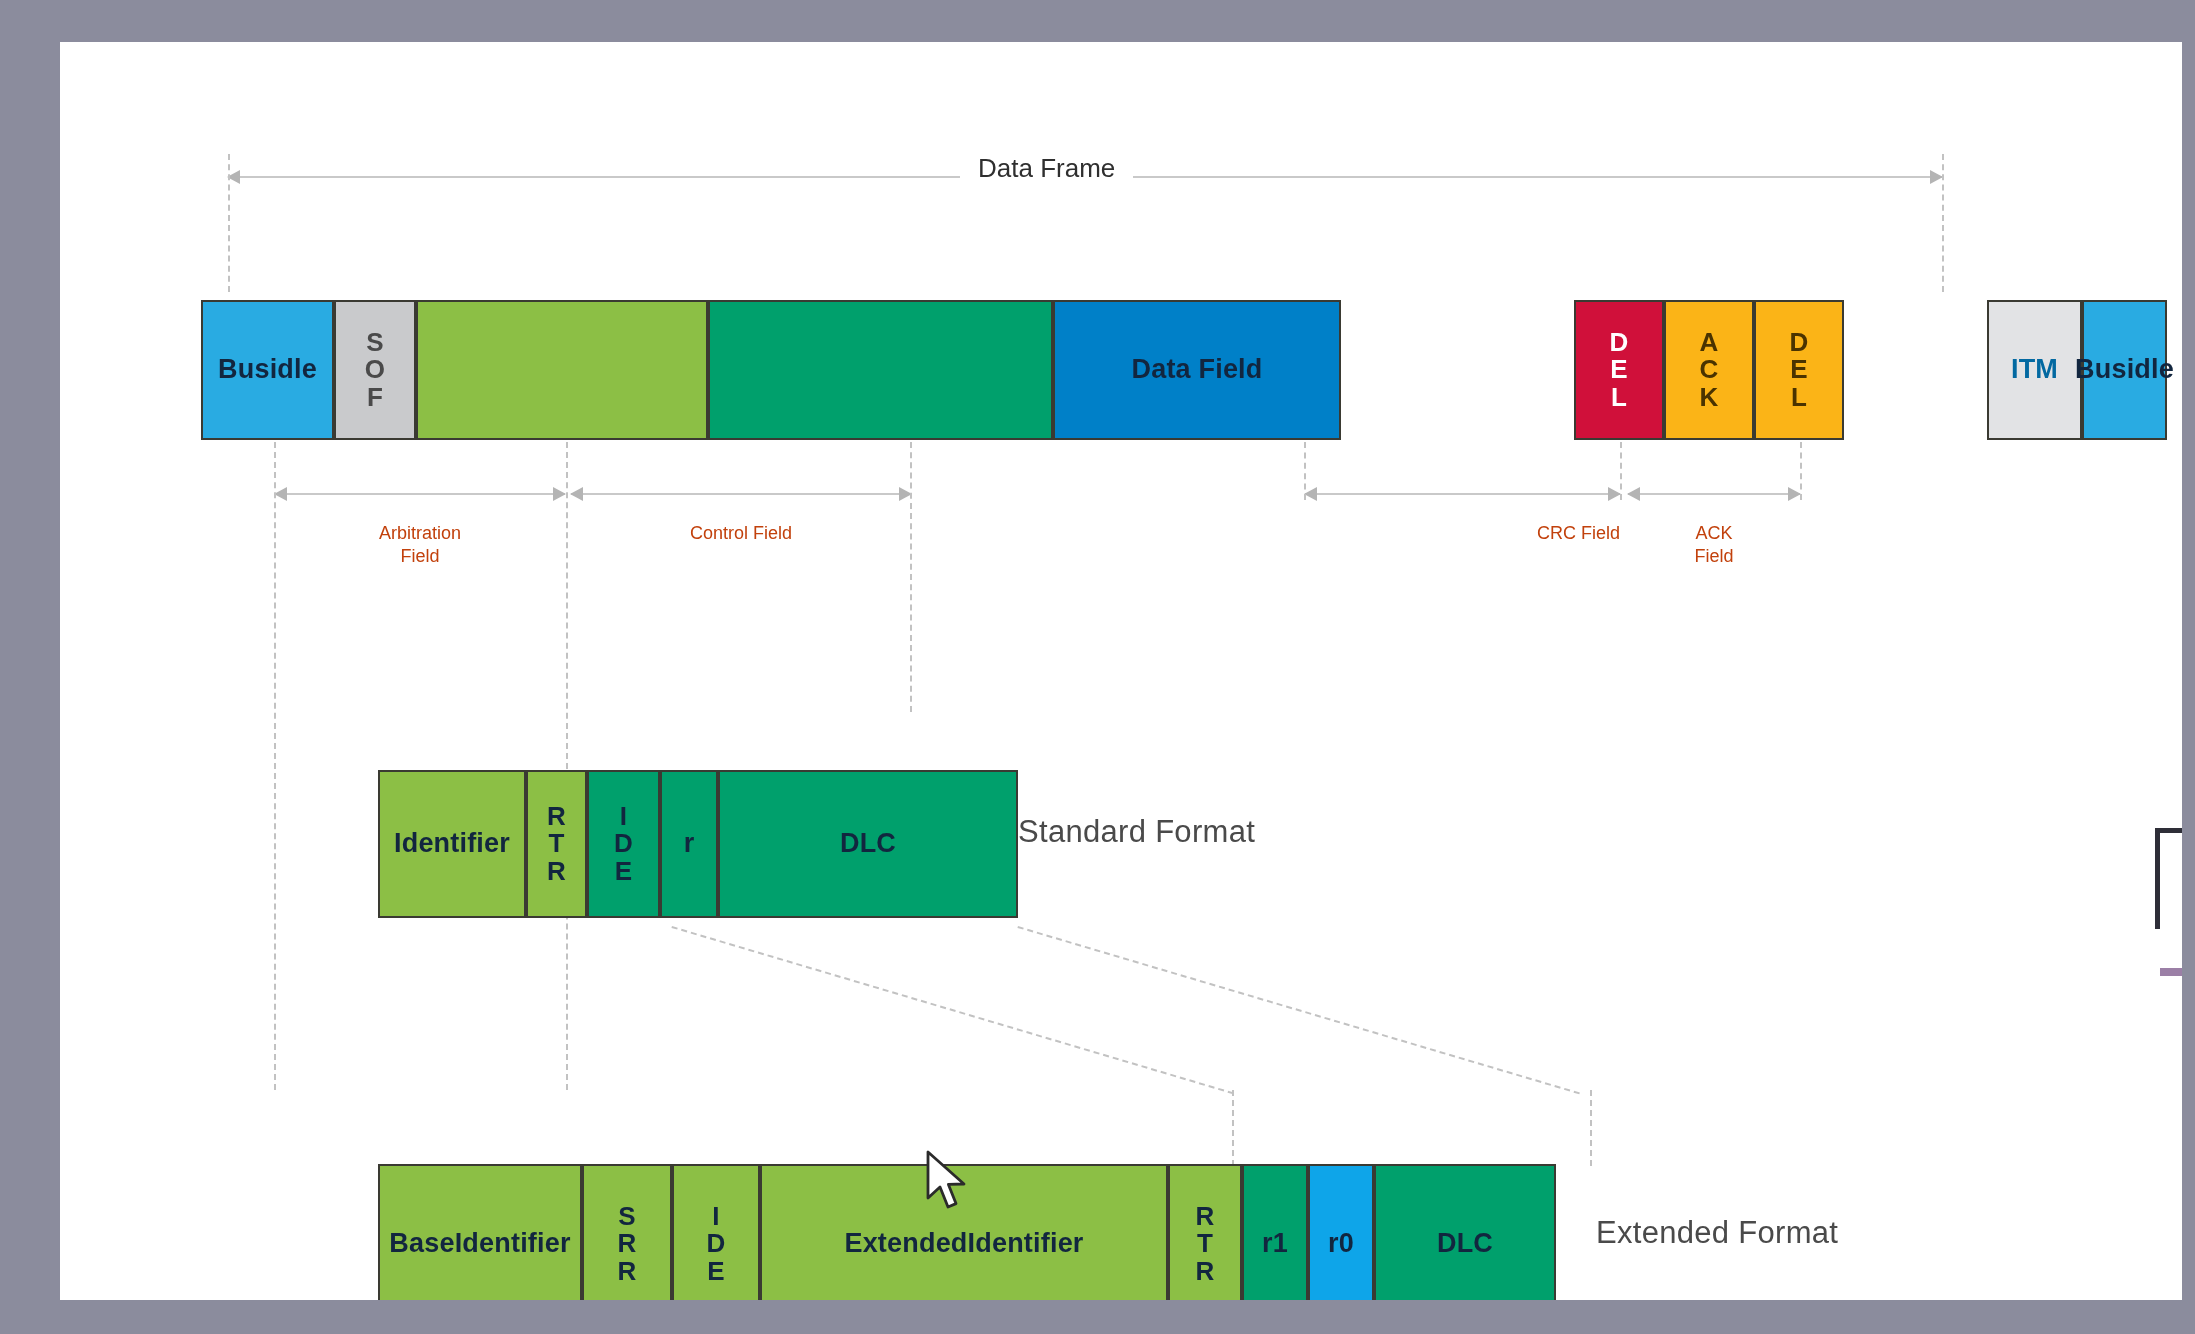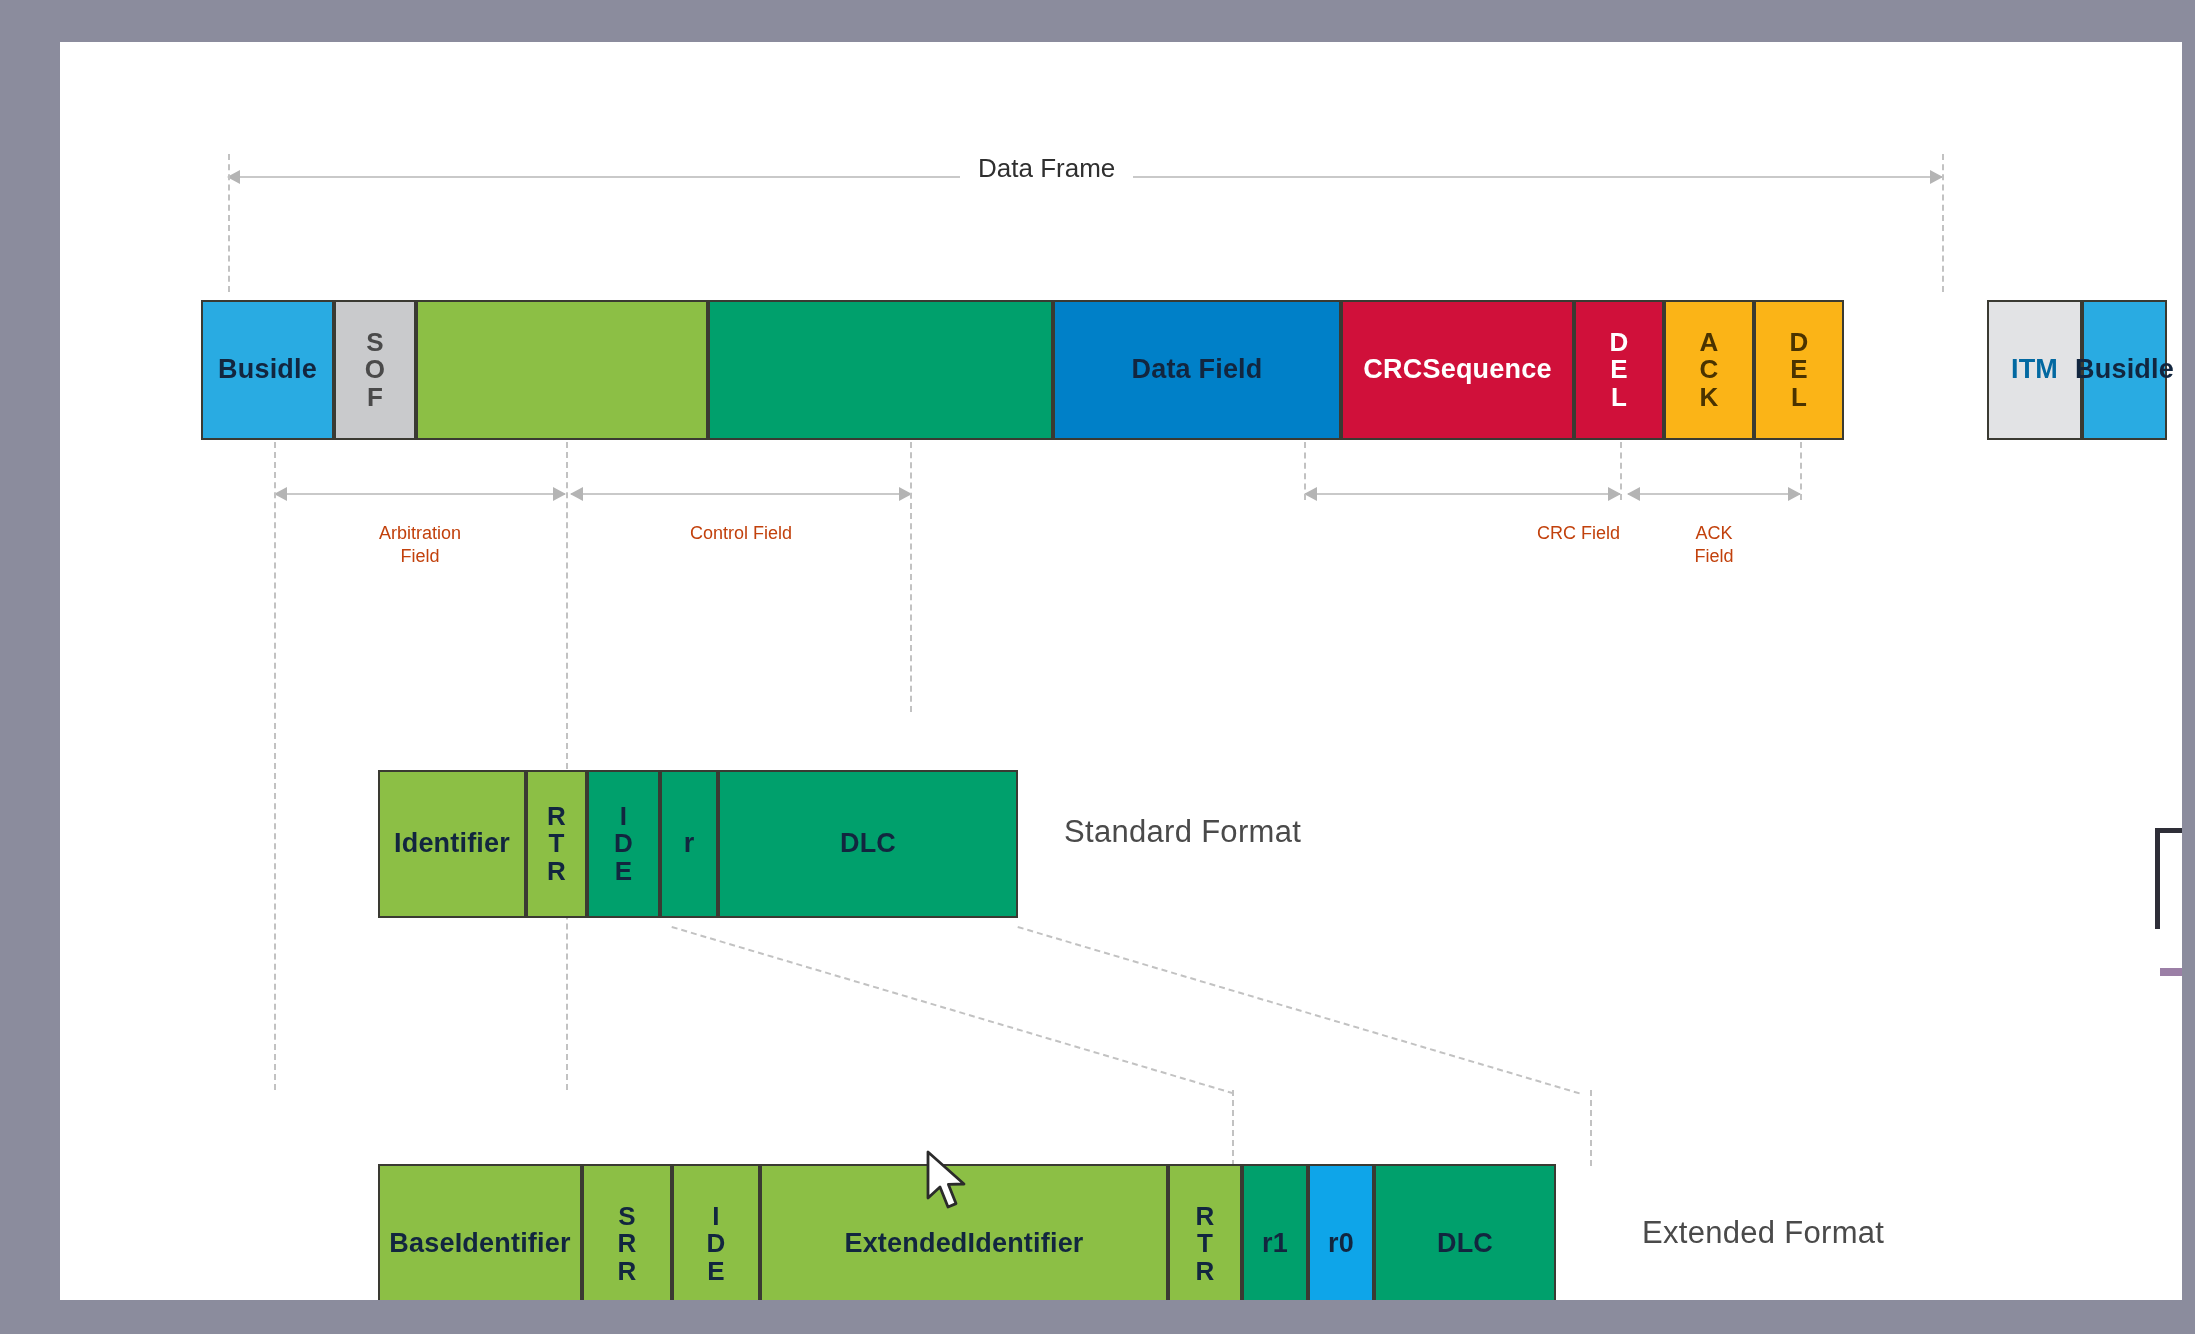--- a/index.html
+++ b/index.html
@@ -76,21 +76,21 @@
   }
   .dline{
     position:absolute;height:0;
     border-top:2px dashed #c2c2c2;
     transform-origin:0 0;
   }
 
   
   .fmtcap{
     position:absolute;font-size:31px;color:#4a4a4a;font-weight:400;
-    letter-spacing:.3px;white-space:nowrap;padding-left:46px;
+    letter-spacing:.3px;white-space:nowrap;
   }
 
   
   .titlelabel{
     position:absolute;background:#ffffff;padding:0 18px;
     font-size:26px;color:#2f2f2f;white-space:nowrap;
   }
 
   
   #cursor{position:absolute;left:866px;top:1108px;width:46px;height:62px;}
@@ -120,24 +120,20 @@
       </div>
       <div class="seg vert" style="left: 133px; width: 82px; background: rgb(201, 202, 204); color: rgb(74, 74, 74);">
         <span>S</span>
         <span>O</span>
         <span>F</span>
       </div>
       <div class="seg" style="left: 215px; width: 292px; background: rgb(140, 191, 69); color: rgb(18, 38, 63);"></div>
       <div class="seg" style="left: 507px; width: 345px; background: rgb(0, 160, 108); color: rgb(18, 38, 63);"></div>
       <div class="seg" style="left: 852px; width: 288px; background: rgb(0, 128, 200); color: rgb(18, 38, 63);">
         <span>Data Field</span>
-      </div>
-      <div class="seg" style="left: 1140px; width: 233px; background: rgb(208, 16, 58); color: rgb(255, 255, 255);">
-        <span>CRC</span>
-        <span>Sequence</span>
       </div>
       <div class="seg vert" style="left: 1373px; width: 90px; background: rgb(208, 16, 58); color: rgb(255, 255, 255);">
         <span>D</span>
         <span>E</span>
         <span>L</span>
       </div>
       <div class="seg vert" style="left: 1463px; width: 90px; background: rgb(251, 180, 23); color: rgb(74, 51, 0);">
         <span>A</span>
         <span>C</span>
         <span>K</span>

